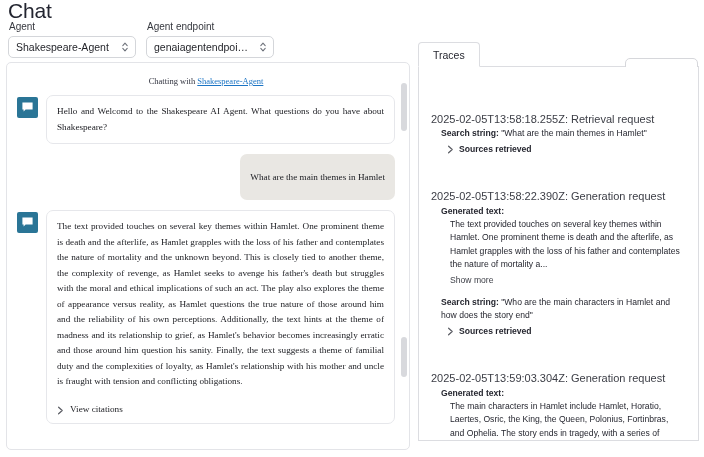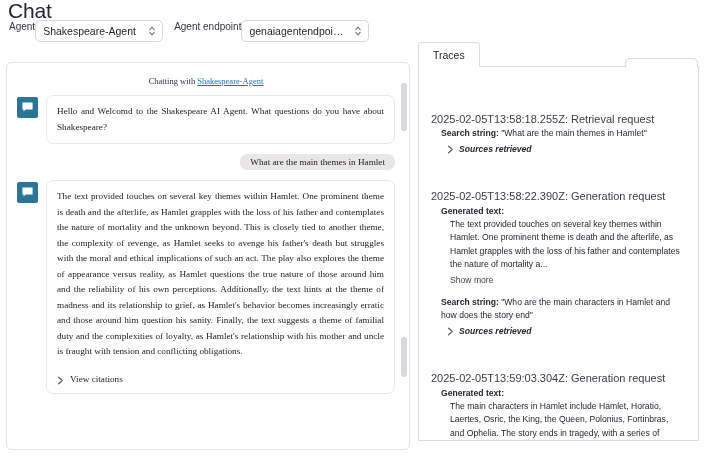--- a/index.html
+++ b/index.html
@@ -33,21 +33,21 @@
     line-height: 26px;
   }
 
   .controls {
     position: absolute;
     left: 8px;
     top: 20px;
     display: flex;
     gap: 10px;
   }
-  .field { display: flex; }
+  .field { display: flex; flex-direction: column; }
   .field-label {
     font-size: 10px;
     color: #36383f;
     line-height: 14px;
     margin-bottom: 2px;
     padding-left: 1px;
   }
   .select-box {
     position: relative;
     width: 128px;
@@ -171,21 +171,21 @@
     color: #1b1c21;
     text-align: justify;
     flex: 1 1 auto;
   }
   .bubble.short { padding-bottom: 8px; }
 
   .bubble-user {
     background: #e9e7e3;
     border: none;
     border-radius: 7px;
-    padding: 1px 10px;
+    padding: 16px 10px;
     font-family: "Liberation Serif", serif;
     font-size: 9.2px;
     line-height: 14px;
     color: #1b1c21;
     max-width: 300px;
     white-space: nowrap;
     text-align: right;
   }
 
   .citations {
@@ -282,21 +282,20 @@
     padding-left: 16px;
     display: flex;
     align-items: center;
     gap: 5px;
     font-size: 8.6px;
     font-weight: bold;
     color: #262730;
     line-height: 14px;
     cursor: pointer;
     margin-top: 1px;
-    font-style: italic;
   }
   .trace-gen-label {
     padding-left: 10px;
     font-weight: bold;
     font-size: 8.6px;
     color: #262730;
     line-height: 14px;
   }
   .trace-gen-text {
     padding-left: 19px;

